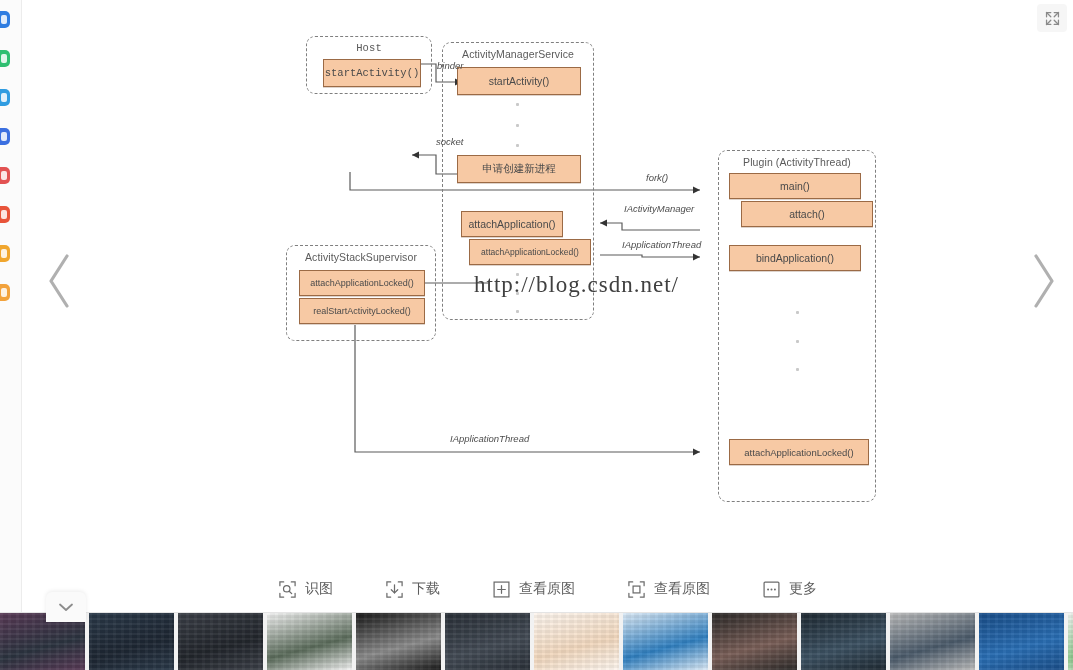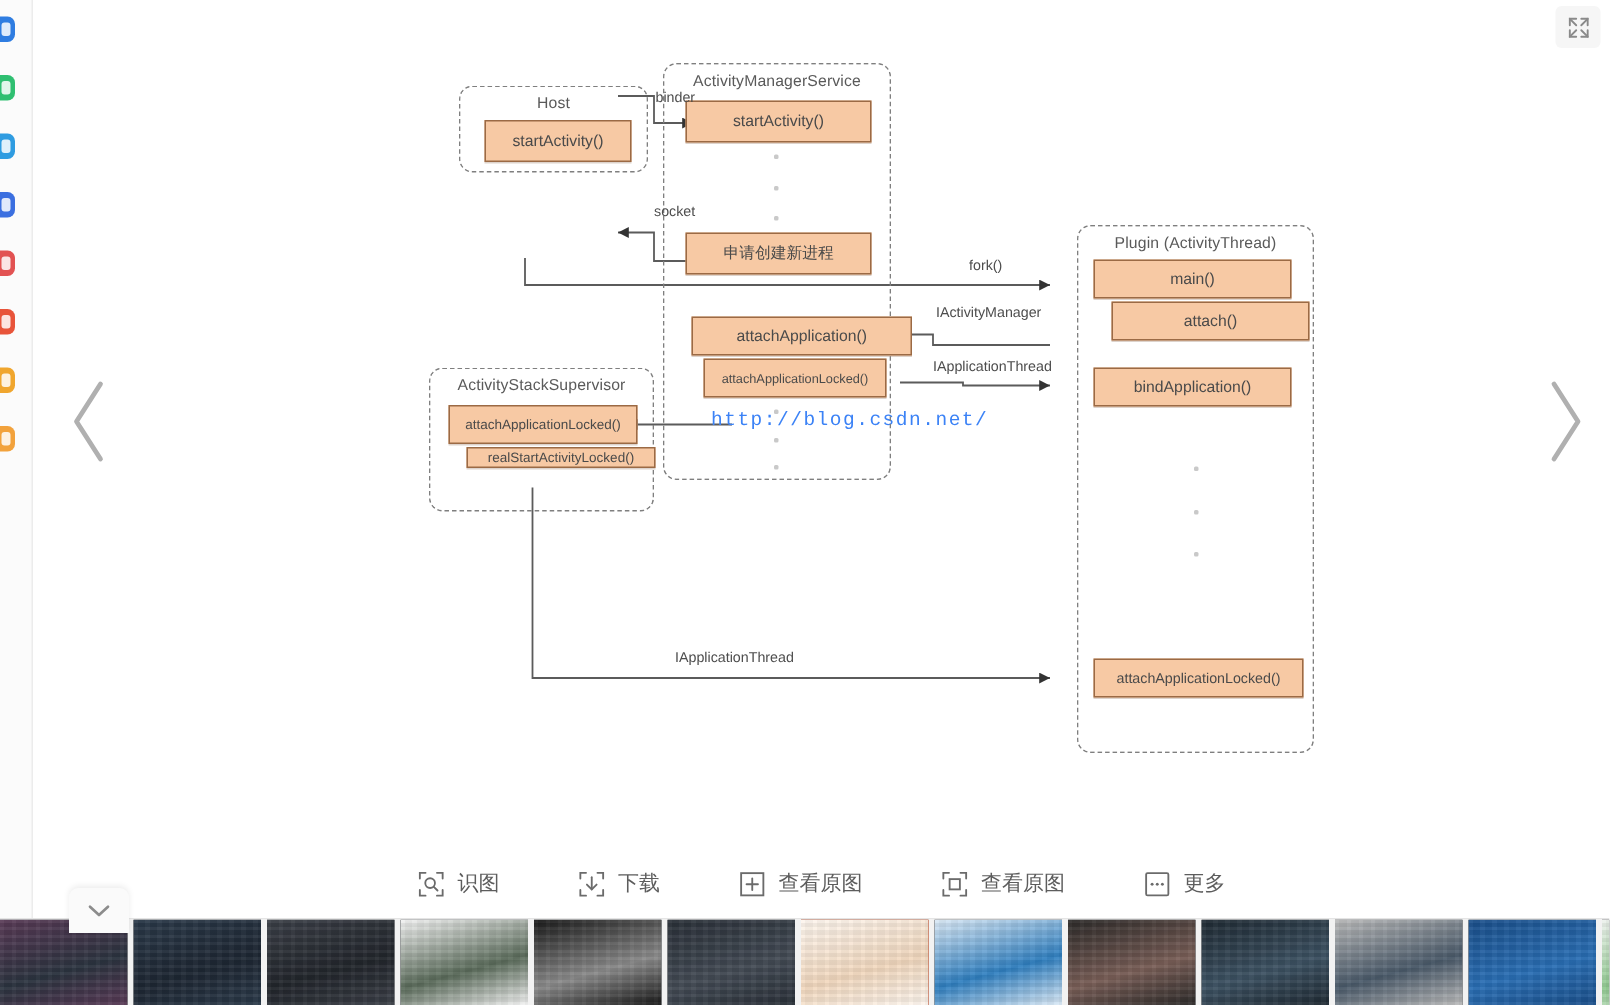--- a/index.html
+++ b/index.html
@@ -73,26 +73,26 @@
     box-shadow: 0 1px 0 rgba(120,80,50,.25);
     overflow: hidden;
   }
   .node.sm { font-size: 8.5px; }
   .dots {
     position: absolute; display: flex; flex-direction: column;
     align-items: center; justify-content: space-between;
   }
   .dots i { display:block; width: 3px; height: 3px; background: #c9c9c9; border-radius: 1px; }
   .edge-label {
-    position: absolute; font-size: 9.5px; color: #4d4d4d; white-space: nowrap;
+    position: absolute; font-size: 9.5px; color: #4d4d4d; white-space: nowrap; font-style: italic;
   }
   .watermark {
-    position: absolute; font-size: 13px; color: #3b82f6;
+    position: absolute; font-size: 23px; color: #404040;
     letter-spacing: 1px; white-space: nowrap;
-    font-family: Liberation Mono, monospace;
+    font-family: Liberation Serif, serif;
   }
 
   
   .toolbar {
     position: absolute; left: 22px; top: 565px; width: 1051px; height: 48px;
     display: flex; align-items: center; justify-content: center; gap: 52px;
     z-index: 7;
   }
   .tool {
     display: flex; align-items: center; gap: 8px;
@@ -184,45 +184,45 @@
           <path d="M578 255 L620 255 L620 257 L678 257" marker-end="url(#ah)"></path>
 
           <path d="M466 283 L440 283 L440 283 L396 283" marker-end="url(#ah)"></path>
 
           <path d="M333 325 L333 452 L678 452" marker-end="url(#ah)"></path>
         </g>
       </svg>
 
       <div class="watermark" style="left:452px; top:272px;">http://blog.csdn.net/</div>
 
-      <div class="grp" style="left:284px; top:57px; width:126px; height:58px;">
+      <div class="grp" style="left:284px; top:36px; width:126px; height:58px;font-family:Liberation Mono, monospace;">
         <div class="grp-title">Host</div>
         <div class="node" style="left:16px; top:22px; width:98px; height:28px;">startActivity()</div>
       </div>
 
 
       <div class="grp" style="left:264px; top:245px; width:150px; height:96px;">
         <div class="grp-title">ActivityStackSupervisor</div>
         <div class="node" style="left:12px; top:24px; width:126px; height:26px; font-size:9px;">attachApplicationLocked()</div>
-        <div class="node" style="left:12px; top:52px; width:126px; height:14px; font-size:9px;margin-left:12px;">realStartActivityLocked()</div>
+        <div class="node" style="left:12px; top:52px; width:126px; height:26px; font-size:9px;">realStartActivityLocked()</div>
       </div>
 
       <div class="grp" style="left:420px; top:42px; width:152px; height:278px;">
         <div class="grp-title">ActivityManagerService</div>
         <div class="node" style="left:14px; top:24px; width:124px; height:28px;">startActivity()</div>
 
         <div class="dots" style="left:72px; top:60px; width:4px; height:44px;">
           <i></i>
             <i></i>
             <i></i>
         </div>
 
         <div class="node" style="left:14px; top:112px; width:124px; height:28px;font-family:Liberation Mono, monospace;">申请创建新进程</div>
 
-        <div class="node" style="left:18px; top:168px; width:147px; height:26px;">attachApplication()</div>
+        <div class="node" style="left:18px; top:168px; width:102px; height:26px;">attachApplication()</div>
         <div class="node sm" style="left:26px; top:196px; width:122px; height:26px;">attachApplicationLocked()</div>
 
         <div class="dots" style="left:72px; top:230px; width:4px; height:40px;">
           <i></i>
             <i></i>
             <i></i>
         </div>
       </div>
 
       <div class="grp" style="left:696px; top:150px; width:158px; height:352px;">

